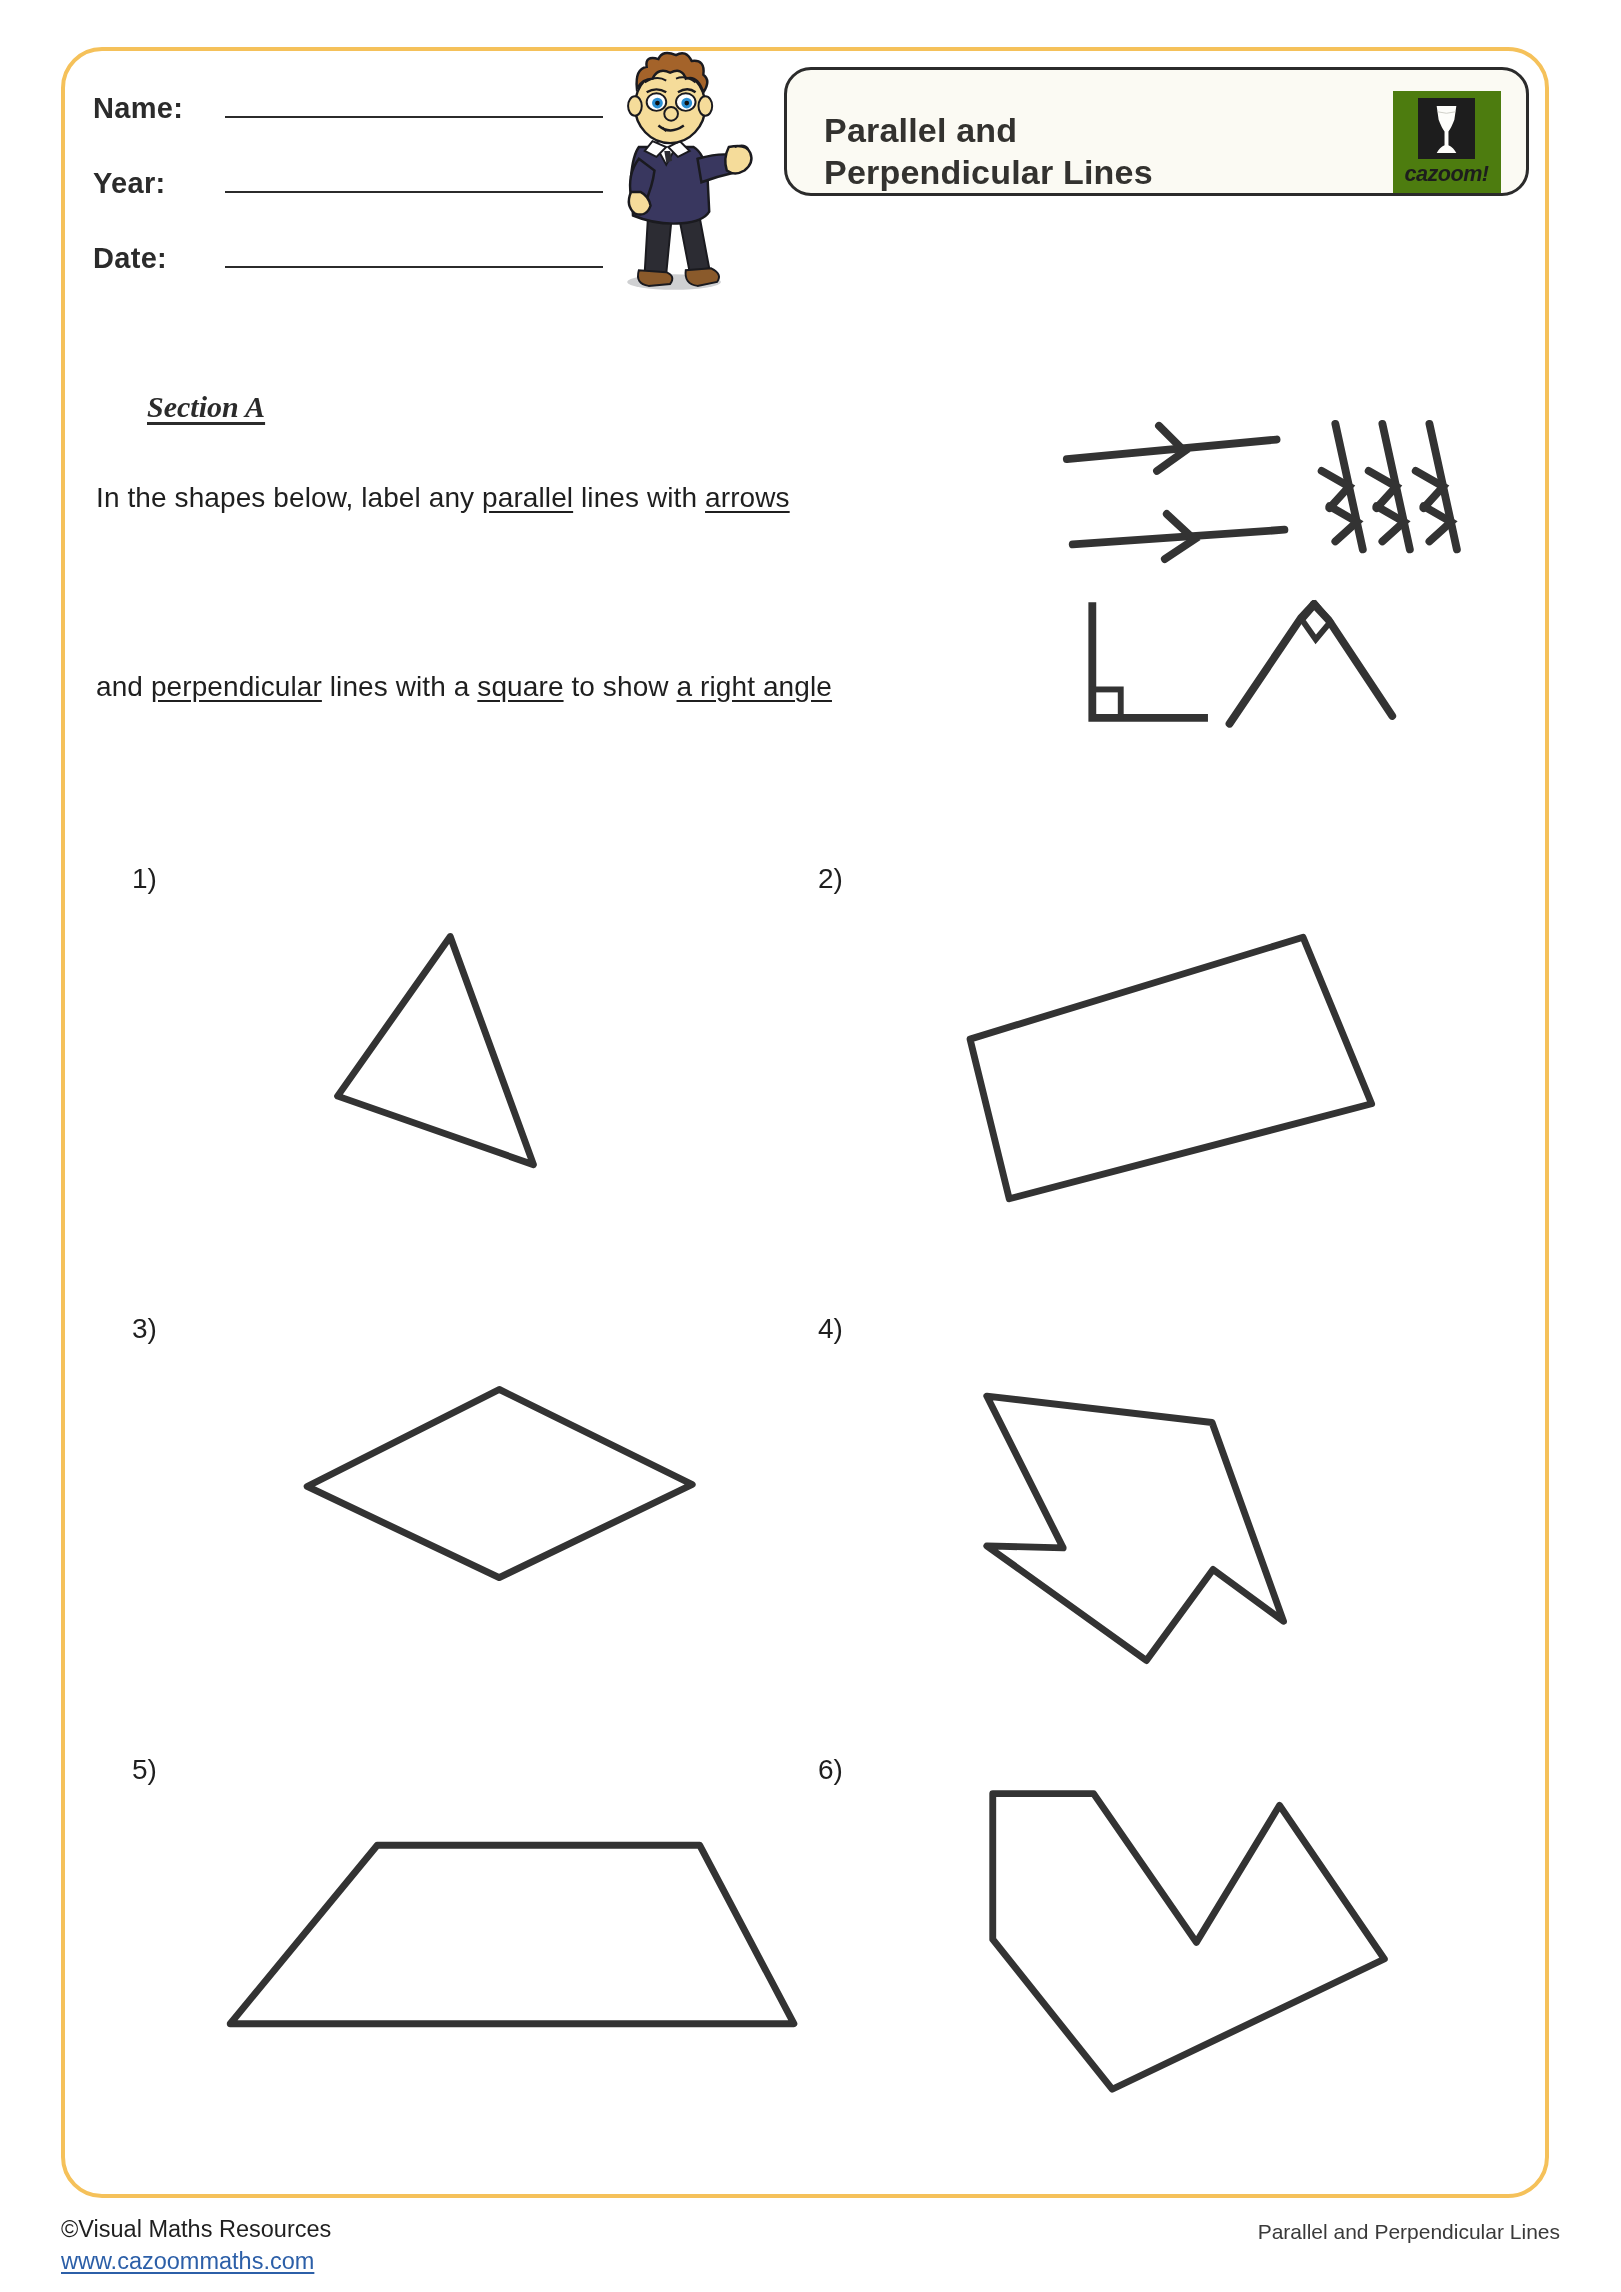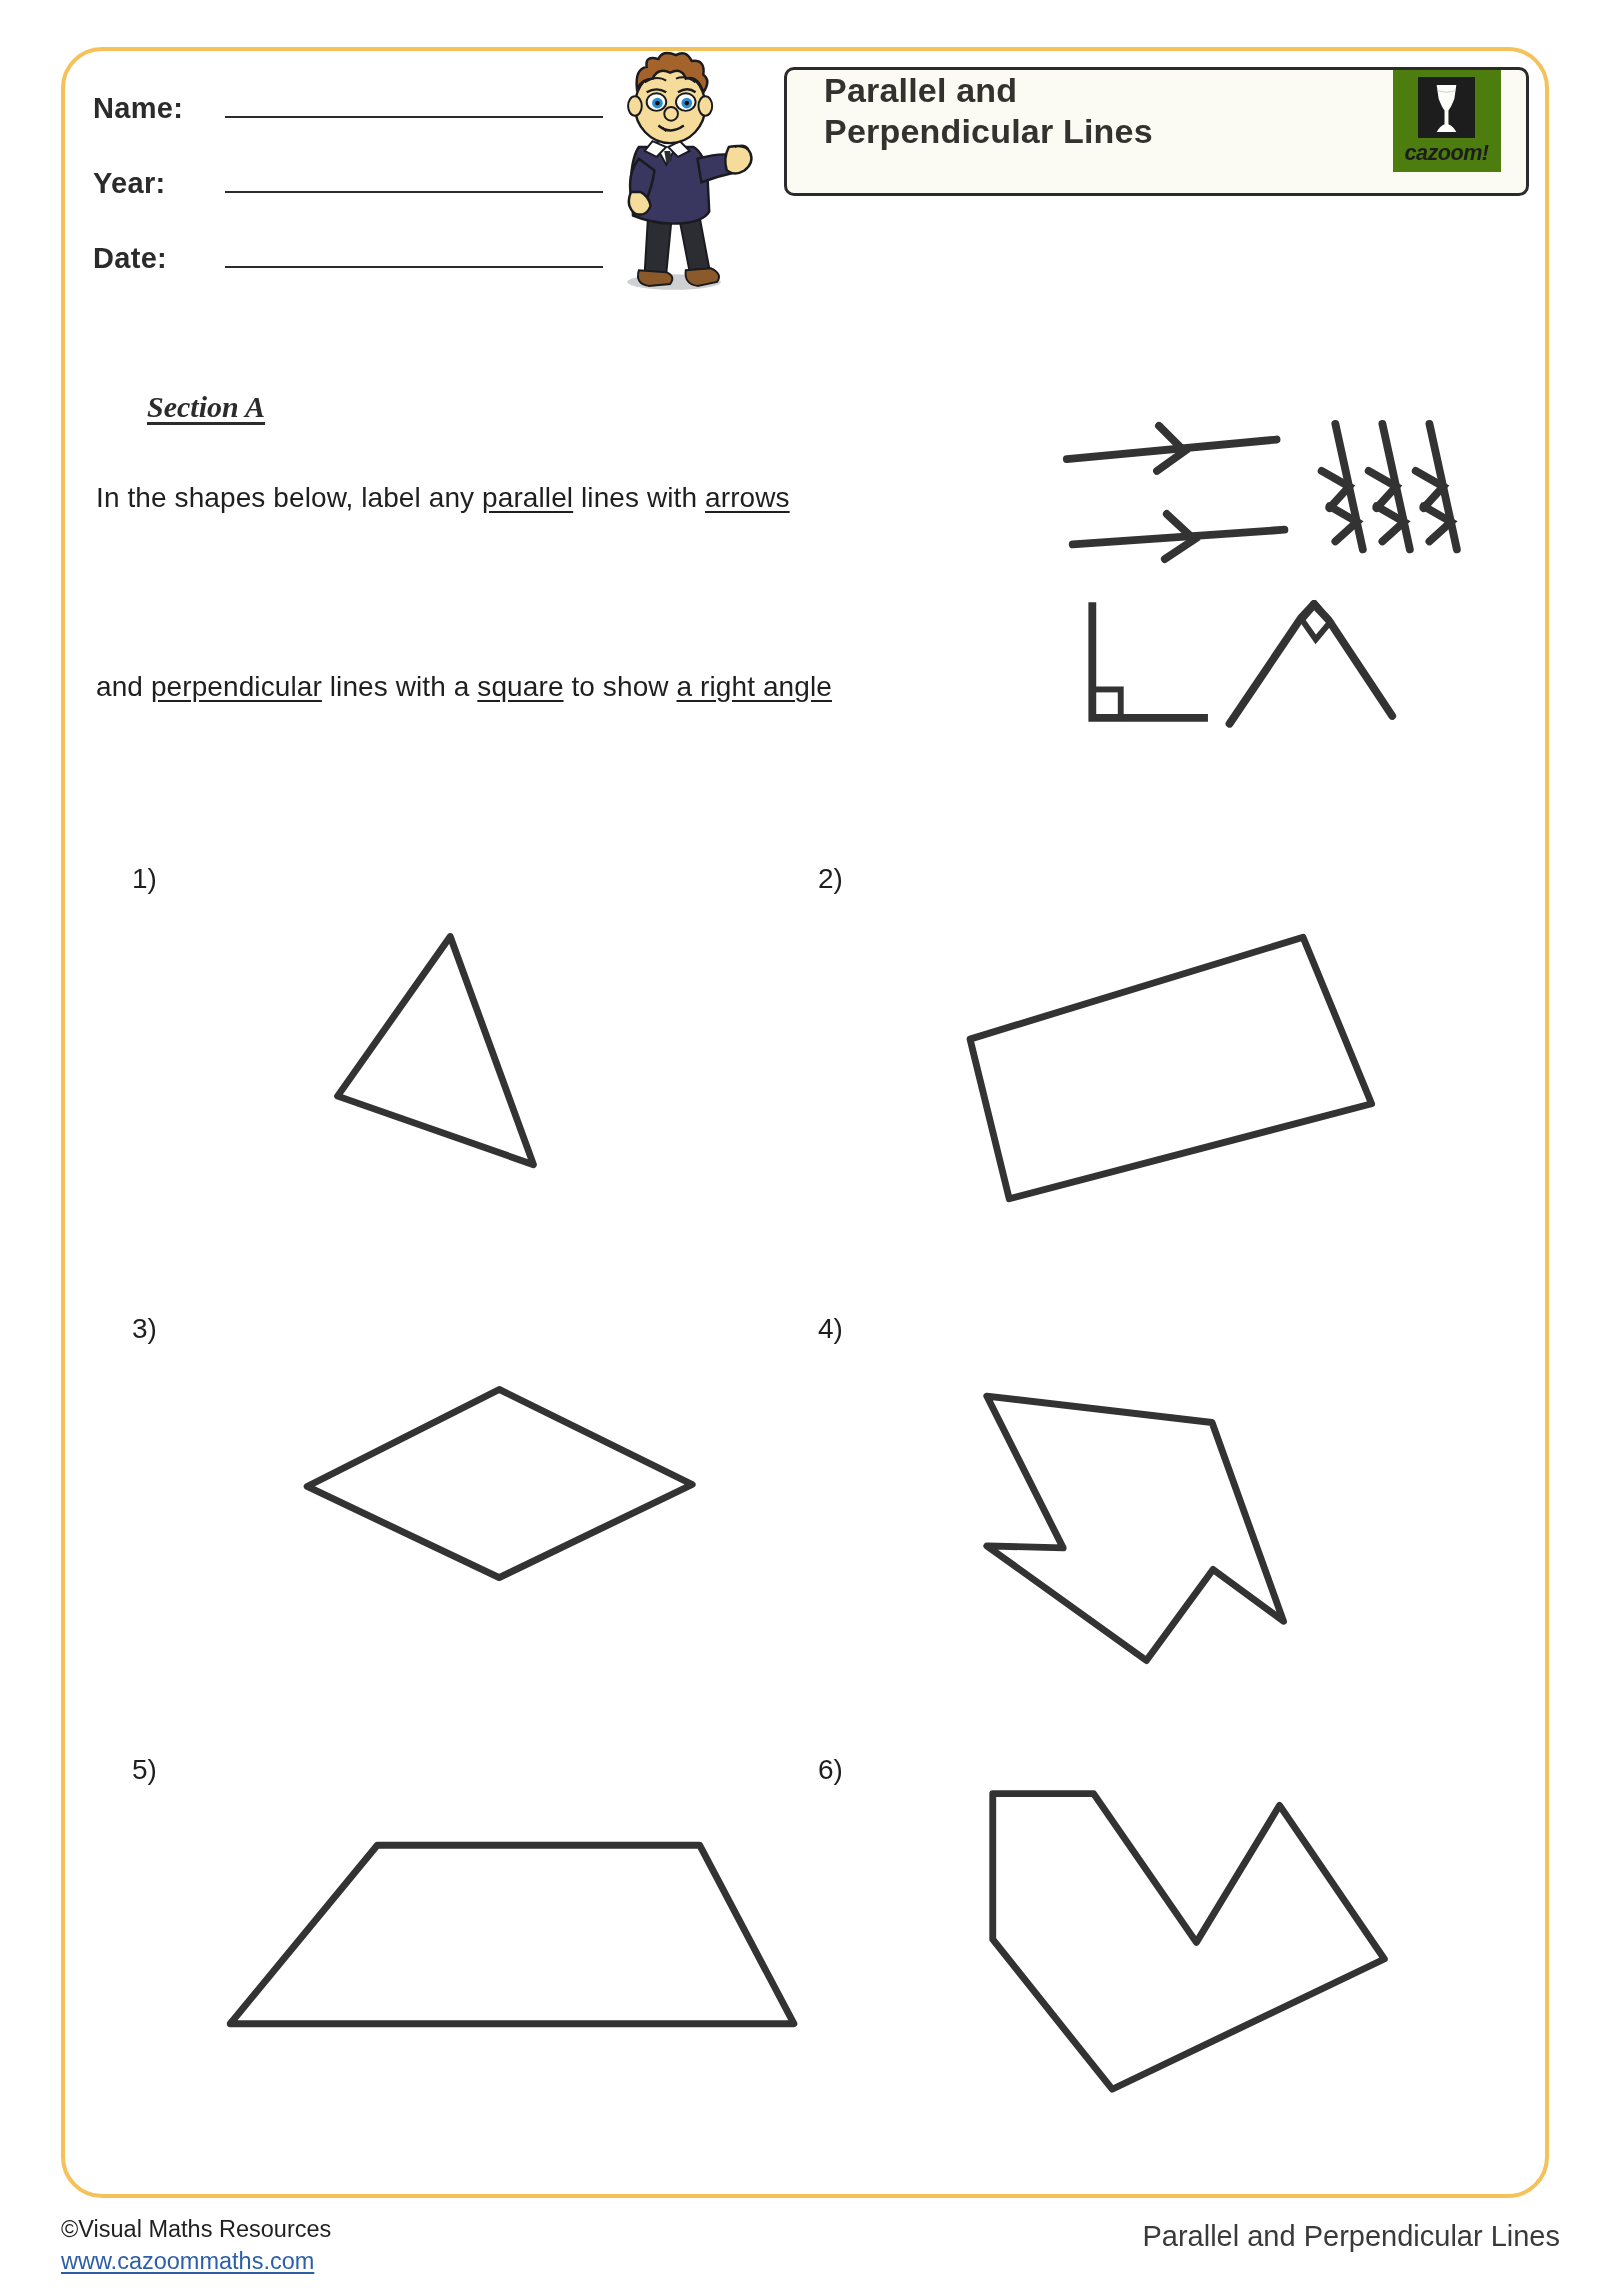--- a/index.html
+++ b/index.html
@@ -68,24 +68,24 @@
 
   
   .title-box {
     position: absolute;
     left: 784px;
     top: 67px;
     width: 745px;
     height: 129px;
     background: #fbfaf3;
     border: 3.9px solid #2b2b2b;
-    border-radius: 10px;
+    border-radius: 27px;
     box-sizing: border-box;
     display: flex;
-    align-items: flex-start;
+    align-items: flex-end;
     justify-content: space-between;
     padding: 0 25.5px 0 37px;
   }
   .title-text {
     font-size: 34px;
     font-weight: bold;
     line-height: 1.22;
     color: #33322f;
     letter-spacing: 0.2px;
   }
@@ -168,21 +168,21 @@
   .footer-link {
     color: #2c5fa8;
     text-decoration: underline;
     text-underline-offset: 2.9px;
     display: block;
   }
   .footer-right {
     position: absolute;
     right: 61px;
     top: 2220px;
-    font-size: 29px;
+    font-size: 21px;
     color: #3a3a3a;
   }
 </style>
 </head>
 <body>
 
 <div class="page-frame"></div>
 
 <div class="header-fields">
   <div class="field-row">

